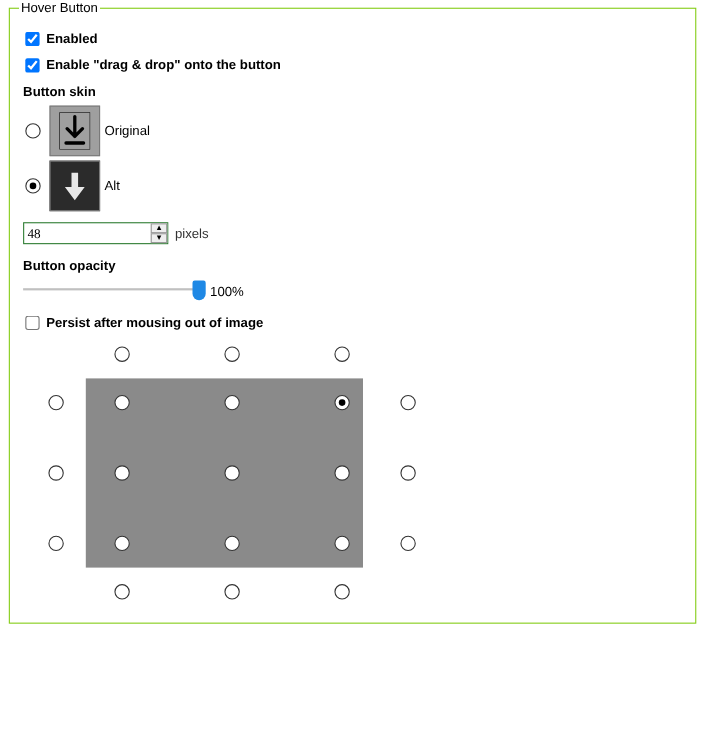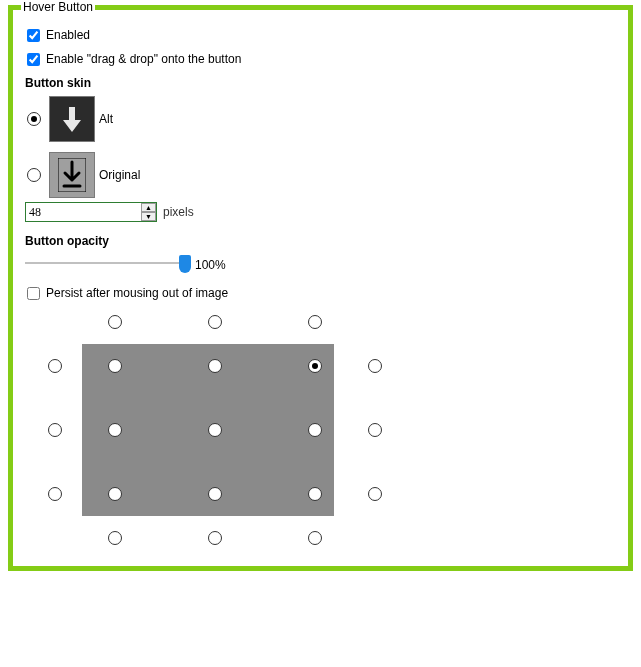--- a/index.html
+++ b/index.html
@@ -1,21 +1,21 @@
 <!DOCTYPE html>
 <html><head>
 <meta charset="utf-8">
 <style>
   html,body{margin:0;padding:0;background:#fff;font-family:"Segoe UI",Tahoma,sans-serif;font-size:12px;color:#000}
   body{width:641px;height:667px;position:relative;overflow:hidden}
-  fieldset.group{border:5px solid #84cc16;margin:0 8px 7px 8px;padding:10px 8px 8px 8px}
+  fieldset.group{border:1px solid #84cc16;margin:0 8px 7px 8px;padding:10px 8px 8px 8px}
   fieldset.group>legend{padding:0 2px;font-size:12px}
   .row{display:flex;align-items:center;margin:4px 0 10px 6px}
   .chk{width:13px;height:13px;margin:0 6px 0 0}
-  .bold{font-weight:400}
+  .bold{font-weight:700}
   .section-label{font-weight:700;margin:4px 0 6px 4px}
   
   .radio{appearance:none;-webkit-appearance:none;width:14px;height:14px;border:1px solid #333;border-radius:50%;margin:0;position:relative;background:#fff;cursor:pointer;flex-shrink:0}
   .radio:checked::after{content:"";position:absolute;left:3px;top:3px;width:6px;height:6px;border-radius:50%;background:#000}
   
   .skinrow{display:flex;align-items:center;margin:0 0 4px 6px}
   .skinrow .radio{margin-right:8px}
   .skinbox{width:44px;height:44px;display:flex;align-items:center;justify-content:center;border:1px solid #7a7a7a}
   .skinbox.orig{background:#9f9f9f}
   .skinbox.alt{background:#2b2b2b}
@@ -49,39 +49,39 @@
     <span class="bold">Enabled</span>
   </div>
 
   <div class="row">
     <input type="checkbox" class="chk" checked="" style="">
     <span class="bold">Enable "drag &amp; drop" onto the button</span>
   </div>
 
   <div class="section-label">Button skin</div>
 
-  <div class="skinrow" style="margin-bottom:10px">
-    <input type="radio" name="skin" class="radio" checked="" style="">
-    <div class="skinbox alt">
-      <svg width="24" height="30" viewBox="0 0 24 30">
-        <path d="M9 3 L15 3 L15 16 L21 16 L12 28 L3 16 L9 16 Z" fill="#e8e8e8"></path>
-      </svg>
-    </div>
-    <span class="skinlbl">Alt</span>
-  </div>
-
   <div class="skinrow">
     <input type="radio" name="skin" class="radio" style="">
     <div class="skinbox orig">
       <svg width="28" height="34" viewBox="0 0 28 34">
         <rect x="0" y="0" width="28" height="34" fill="none" stroke="#000" stroke-width="1"></rect>
         <path d="M14 4 L14 22 M14 22 L7 15 M14 22 L21 15 M6 28 L22 28" stroke="#000" stroke-width="3" fill="none" stroke-linecap="round"></path>
       </svg>
     </div>
     <span class="skinlbl">Original</span>
+  </div>
+
+  <div class="skinrow" style="margin-bottom:10px">
+    <input type="radio" name="skin" class="radio" checked="" style="">
+    <div class="skinbox alt">
+      <svg width="24" height="30" viewBox="0 0 24 30">
+        <path d="M9 3 L15 3 L15 16 L21 16 L12 28 L3 16 L9 16 Z" fill="#e8e8e8"></path>
+      </svg>
+    </div>
+    <span class="skinlbl">Alt</span>
   </div>
 
   <div class="sizerow">
     <div class="numwrap">
       <input type="text" value="48" style="">
       <div class="spinbtns">
         <div>▲</div>
         <div>▼</div>
       </div>
     </div>

